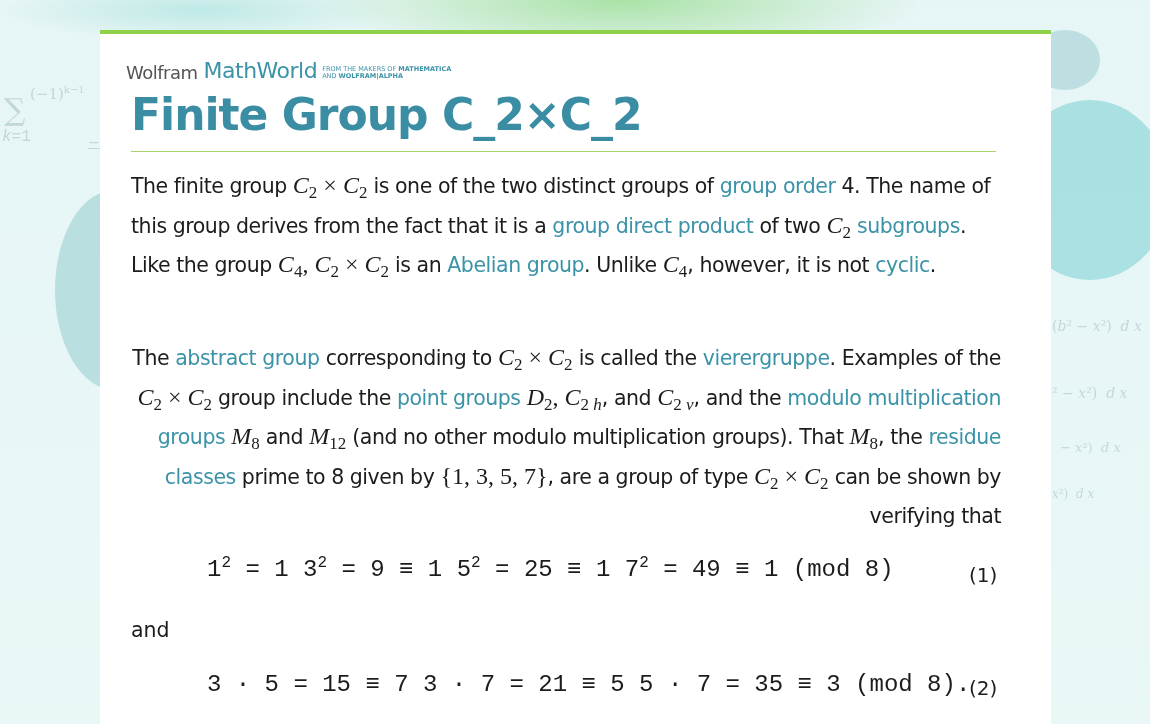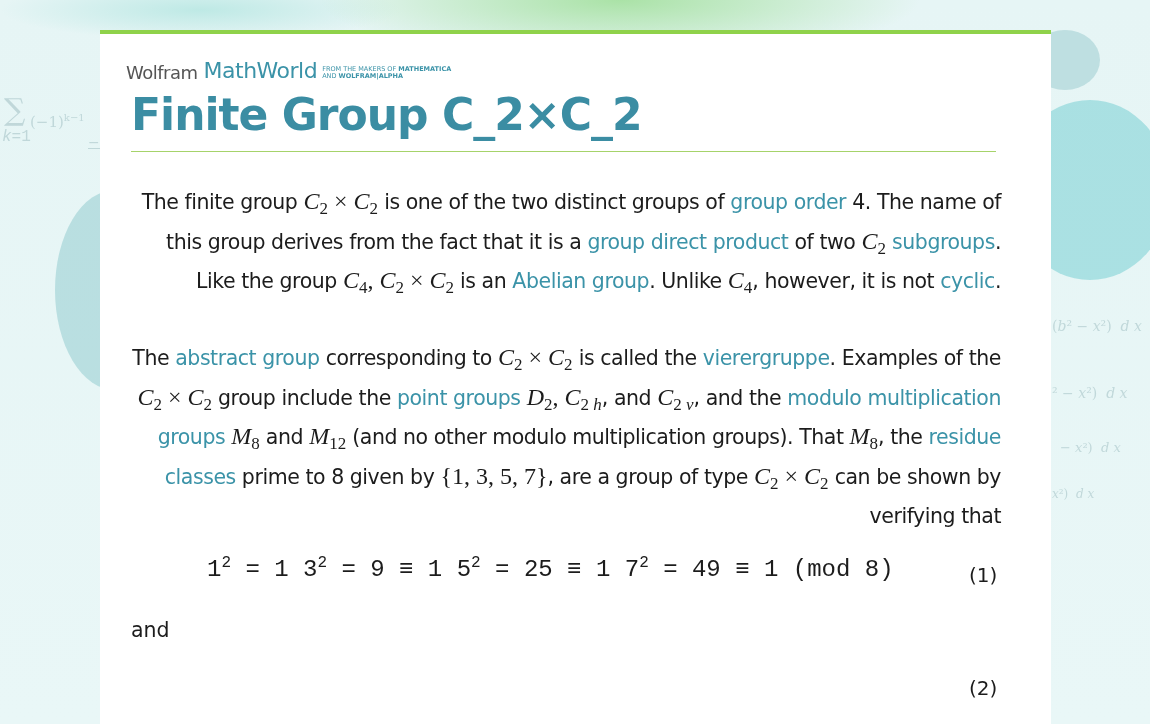--- a/index.html
+++ b/index.html
@@ -84,21 +84,21 @@
   .and {
     position: absolute; left: 31px; top: 584px;
     font-size: 20.5px; color: #1c1c1c;
   }
 </style>
 </head>
 <body>
 
 <div class="bg">
   <div class="bg-formula" style="left:4px; top:92px; font-size:30px;">∑</div>
-  <div class="bg-formula" style="left:30px; top:112px; font-size:15px;">(−1)<sup style="font-size:10px">k−1</sup></div>
+  <div class="bg-formula" style="left:30px; top:84px; font-size:15px;">(−1)<sup style="font-size:10px">k−1</sup></div>
   <div class="bg-formula" style="left:2px; top:128px; font-size:16px;font-family:Liberation Mono, monospace;"><i>k</i>=1</div>
   <div class="bg-formula" style="left:88px; top:134px; font-size:14px;text-decoration:underline;">−ln</div>
   <div class="bg-shape" style="left:55px; top:190px; width:120px; height:200px; background: rgba(100,180,185,0.35);"></div>
   <div class="bg-shape" style="left:1010px; top:100px; width:160px; height:180px; background: rgba(95,200,205,0.45);"></div>
   <div class="bg-shape" style="left:1030px; top:30px; width:70px; height:60px; background: rgba(130,190,195,0.4);"></div>
   <div class="bg-formula" style="left:1052px; top:318px; font-size:14px;">(<i>b</i>² − <i>x</i>²)&nbsp; <i>d x</i></div>
   <div class="bg-formula" style="left:1052px; top:385px; font-size:14px;">² − <i>x</i>²)&nbsp; <i>d x</i></div>
   <div class="bg-formula" style="left:1052px; top:440px; font-size:13px;margin-left:8px;">− <i>x</i>²)&nbsp; <i>d x</i></div>
   <div class="bg-formula" style="left:1052px; top:487px; font-size:12px;"><i>x</i>²)&nbsp; <i>d x</i></div>
 </div>
@@ -110,32 +110,33 @@
     <span class="logo-mathworld">MathWorld</span>
     <span class="logo-tag">
       <span>FROM THE MAKERS OF </span><b>MATHEMATICA</b><br>
       <span>AND </span><b>WOLFRAM|ALPHA</b>
     </span>
   </a>
 
   <h1 class="title">Finite Group C_2×C_2</h1>
   <div class="rule"></div>
 
-  <p class="para" style="top:148px;text-align:right;">
+  <p class="para" style="top:132px;">
     <span>The finite group </span><span class="m"><span>C</span><sub>2</sub><span class="mr"> × </span><span>C</span><sub>2</sub></span><span> is one of the two distinct groups of </span><a>group order</a><span> 4. The name of this group derives from the fact that it is a </span><a>group direct product</a><span> of two </span><span class="m"><span>C</span><sub>2</sub></span>
     <a>subgroups</a><span>. Like the group </span><span class="m"><span>C</span><sub>4</sub><span class="mr">, </span><span>C</span><sub>2</sub><span class="mr"> × </span><span>C</span><sub>2</sub></span><span> is an </span><a>Abelian group</a><span>. Unlike </span><span class="m"><span>C</span><sub>4</sub></span><span>, however, it is not </span><a>cyclic</a><span>.</span>
   </p>
 
   <p class="para" style="top:304px;text-align:right;">
     <span>The </span><a>abstract group</a><span> corresponding to </span><span class="m"><span>C</span><sub>2</sub><span class="mr"> × </span><span>C</span><sub>2</sub></span><span> is called the </span><a>vierergruppe</a><span>. Examples of the </span><span class="m"><span>C</span><sub>2</sub><span class="mr"> × </span><span>C</span><sub>2</sub></span><span> group include the </span><a>point groups</a>&nbsp;<span class="m"><span>D</span><sub>2</sub><span class="mr">, </span><span>C</span><sub><span>2</span> <i>h</i></sub></span><span>, and </span><span class="m"><span>C</span><sub><span>2</span> <i>v</i></sub></span><span>, and the </span><a>modulo multiplication groups</a>&nbsp;<span class="m"><span>M</span><sub>8</sub></span><span> and </span><span class="m"><span>M</span><sub>12</sub></span><span> (and no other modulo multiplication groups). That </span><span class="m"><span>M</span><sub>8</sub></span><span>, the </span><a>residue classes</a><span> prime to 8 given by </span><span class="mr">{1, 3, 5, 7}</span><span>, are a group of type </span><span class="m"><span>C</span><sub>2</sub><span class="mr"> × </span><span>C</span><sub>2</sub></span>
     <span> can be shown by verifying that</span>
   </p>
 
   <div class="eq" style="top:522px;">
     <span>1</span><sup>2</sup><span> = 1  3</span><sup>2</sup><span> = 9 ≡ 1  5</span><sup>2</sup><span> = 25 ≡ 1  7</span><sup>2</sup><span> = 49 ≡ 1 (mod 8)</span>
   </div>
   <div class="eqnum" style="top:529px;">(1)</div>
 
   <div class="and">and</div>
 
+  <div class="eq" style="top:637px;">3 · 5 = 15 ≡ 7  3 · 7 = 21 ≡ 5  5 · 7 = 35 ≡ 3 (mod 8).</div>
   <div class="eqnum" style="top:642px;">(2)</div>
 
 </div>
 
 </body></html>

